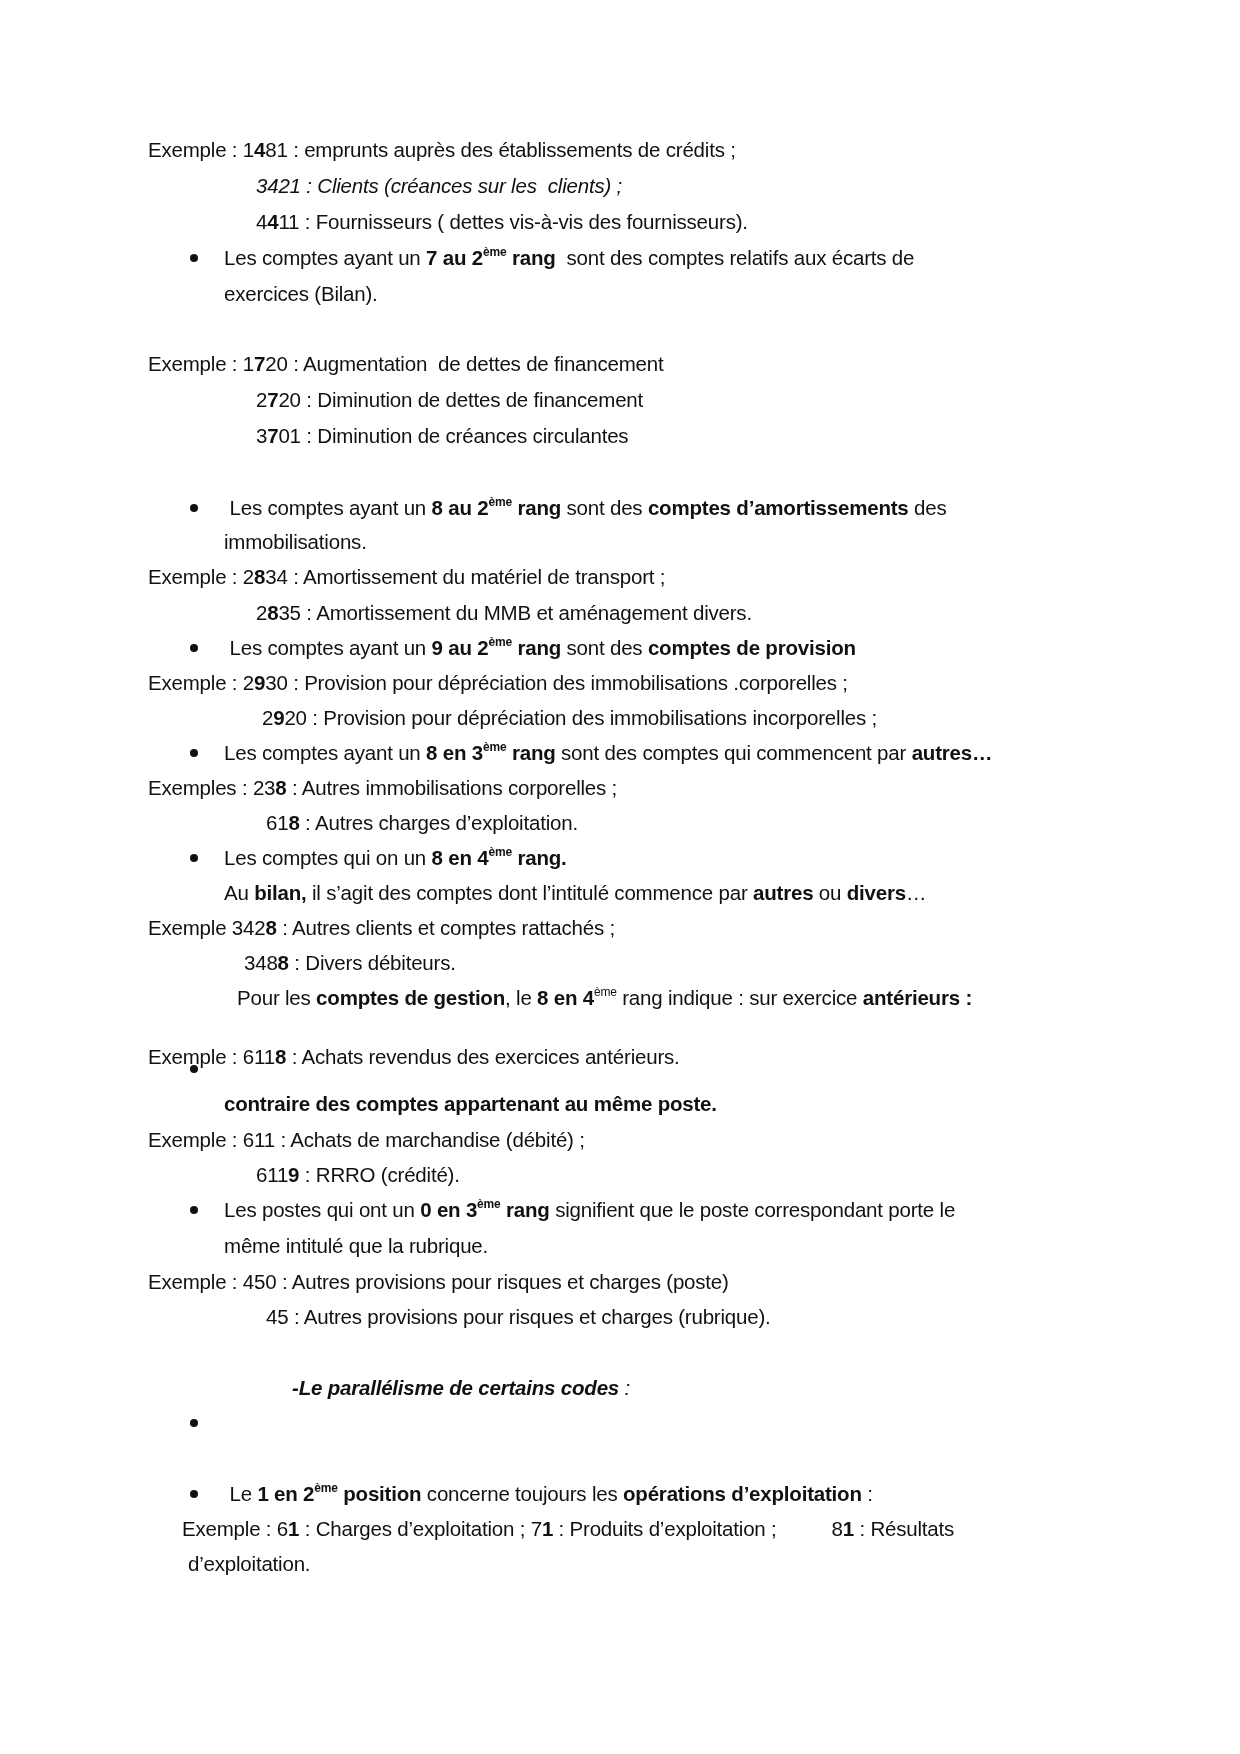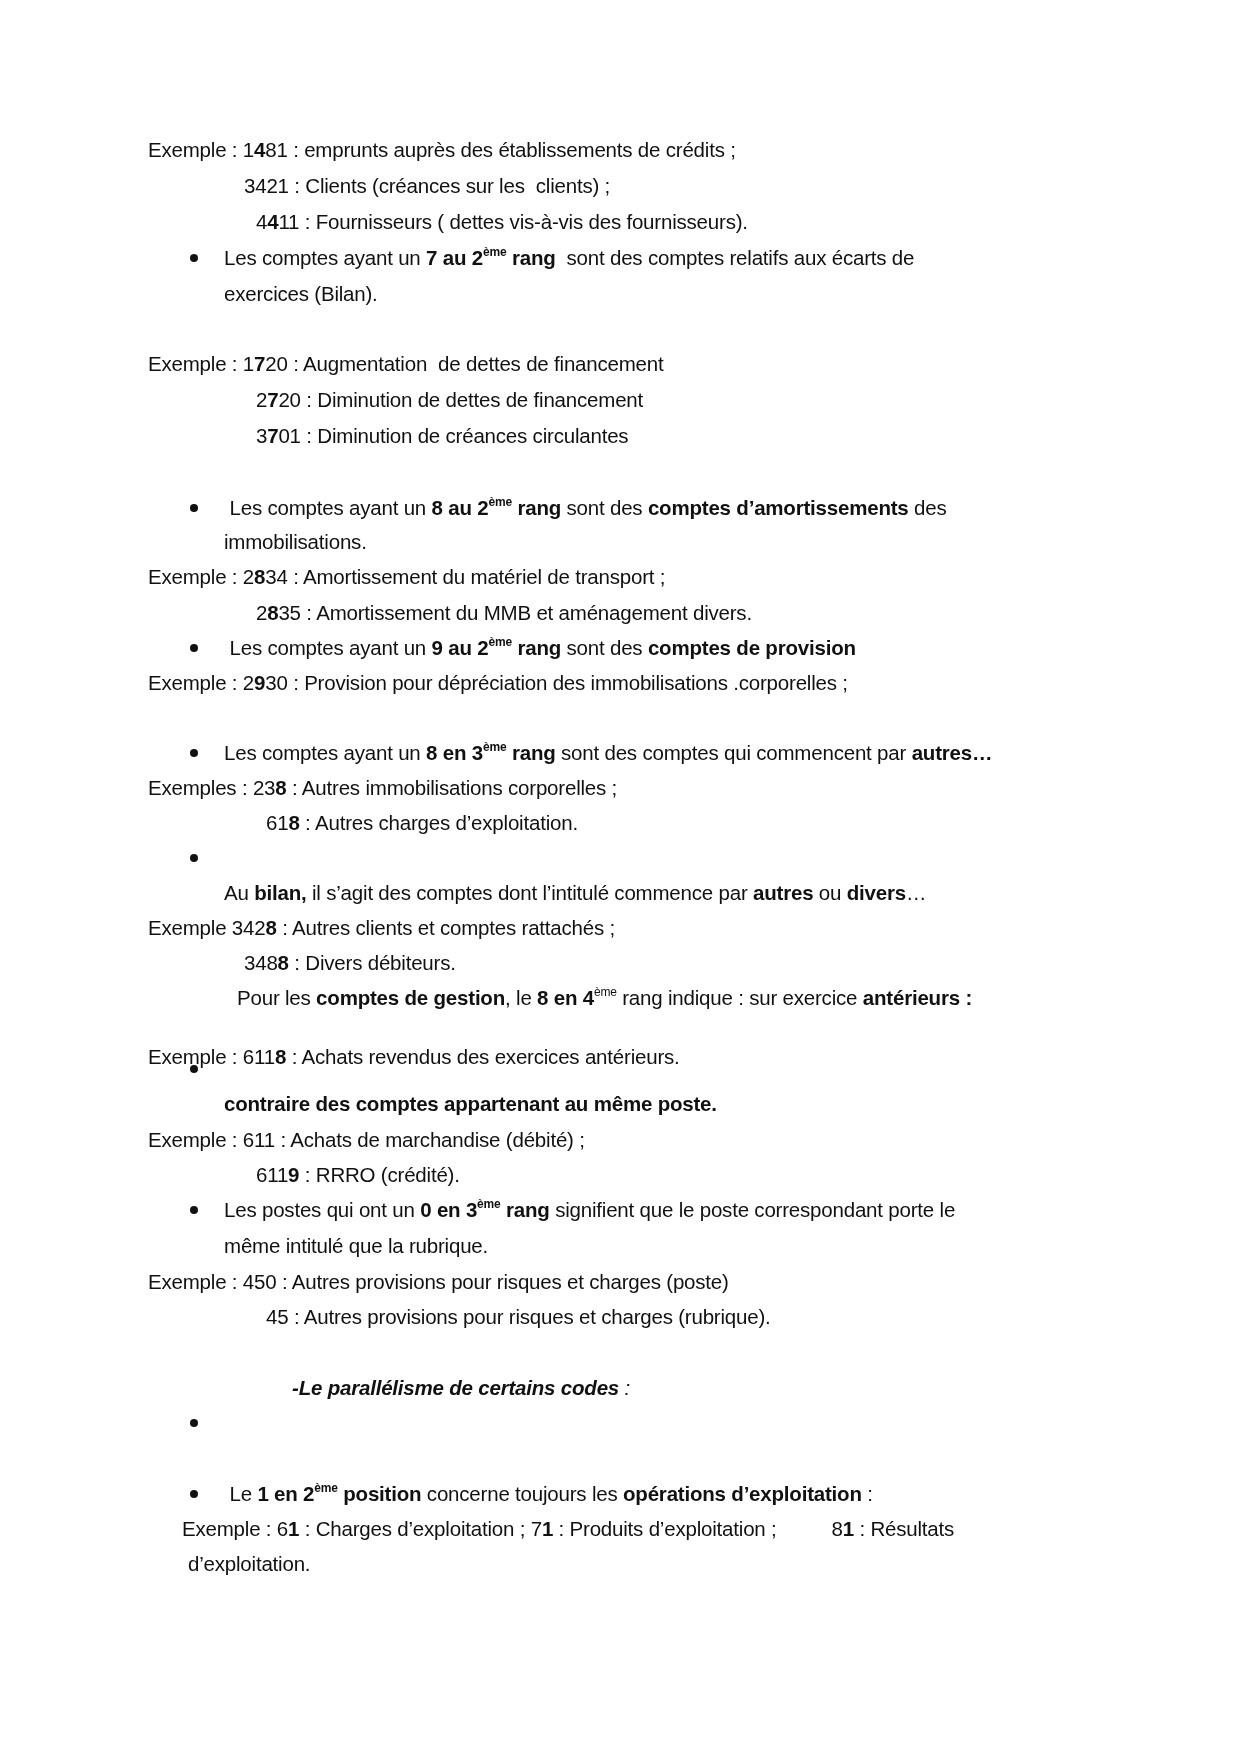--- a/index.html
+++ b/index.html
@@ -40,41 +40,43 @@
       height: 8px;
       border-radius: 50%;
       background: #111111;
     }
   </style>
 </head>
 <body>
 
 <div class="page" id="page">
     <div class="line" style="left: 148px; top: 137px;"><span>Exemple : 1</span><span style="font-weight: bold;">4</span><span>81 : emprunts auprès des établissements de crédits ;</span></div>
-    <div class="line" style="left: 244px; top: 173px;"><span>3421 : Clients (créances sur les  clients) ;</span></div>
+    <div class="line" style="left: 256px; top: 173px; font-style: italic;"><span>3421 : Clients (créances sur les  clients) ;</span></div>
     <div class="line" style="left: 256px; top: 209px;"><span>4</span><span style="font-weight: bold;">4</span><span>11 : Fournisseurs ( dettes vis-à-vis des fournisseurs).</span></div>
     <span class="bullet" style="left: 190px; top: 254px;"></span>
     <div class="line" style="left: 224px; top: 245px;"><span>Les comptes ayant un </span><span style="font-weight: bold;">7 au 2</span><sup style="font-weight: bold;">ème</sup><span style="font-weight: bold;"> rang</span><span>  sont des comptes relatifs aux écarts de</span></div>
     <div class="line" style="left: 224px; top: 281px;"><span>exercices (Bilan).</span></div>
     <div class="line" style="left: 148px; top: 351px;"><span>Exemple : 1</span><span style="font-weight: bold;">7</span><span>20 : Augmentation  de dettes de financement</span></div>
     <div class="line" style="left: 256px; top: 387px;"><span>2</span><span style="font-weight: bold;">7</span><span>20 : Diminution de dettes de financement</span></div>
     <div class="line" style="left: 256px; top: 423px;"><span>3</span><span style="font-weight: bold;">7</span><span>01 : Diminution de créances circulantes</span></div>
     <span class="bullet" style="left: 190px; top: 504px;"></span>
     <div class="line" style="left: 224px; top: 495px;"><span> Les comptes ayant un </span><span style="font-weight: bold;">8 au 2</span><sup style="font-weight: bold;">ème</sup><span style="font-weight: bold;"> rang</span><span> sont des </span><span style="font-weight: bold;">comptes d’amortissements</span><span> des</span></div>
     <div class="line" style="left: 224px; top: 529px;"><span>immobilisations.</span></div>
     <div class="line" style="left: 148px; top: 564px;"><span>Exemple : 2</span><span style="font-weight: bold;">8</span><span>34 : Amortissement du matériel de transport ;</span></div>
     <div class="line" style="left: 256px; top: 600px;"><span>2</span><span style="font-weight: bold;">8</span><span>35 : Amortissement du MMB et aménagement divers.</span></div>
     <span class="bullet" style="left: 190px; top: 644px;"></span>
     <div class="line" style="left: 224px; top: 635px;"><span> Les comptes ayant un </span><span style="font-weight: bold;">9 au 2</span><sup style="font-weight: bold;">ème</sup><span style="font-weight: bold;"> rang</span><span> sont des </span><span style="font-weight: bold;">comptes de provision</span></div>
     <div class="line" style="left: 148px; top: 670px;"><span>Exemple : 2</span><span style="font-weight: bold;">9</span><span>30 : Provision pour dépréciation des immobilisations .corporelles ;</span></div>
+    <div class="line" style="left: 262px; top: 705px;"><span>2</span><span style="font-weight: bold;">9</span><span>20 : Provision pour dépréciation des immobilisations incorporelles ;</span></div>
     <span class="bullet" style="left: 190px; top: 749px;"></span>
     <div class="line" style="left: 224px; top: 740px;"><span>Les comptes ayant un </span><span style="font-weight: bold;">8 en 3</span><sup style="font-weight: bold;">ème</sup><span style="font-weight: bold;"> rang</span><span> sont des comptes qui commencent par </span><span style="font-weight: bold;">autres…</span></div>
     <div class="line" style="left: 148px; top: 775px;"><span>Exemples : 23</span><span style="font-weight: bold;">8</span><span> : Autres immobilisations corporelles ;</span></div>
     <div class="line" style="left: 266px; top: 810px;"><span>61</span><span style="font-weight: bold;">8</span><span> : Autres charges d’exploitation.</span></div>
     <span class="bullet" style="left: 190px; top: 854px;"></span>
+    <div class="line" style="left: 224px; top: 845px;"><span>Les comptes qui on un </span><span style="font-weight: bold;">8 en 4</span><sup style="font-weight: bold;">ème</sup><span style="font-weight: bold;"> rang.</span></div>
     <div class="line" style="left: 224px; top: 880px;"><span>Au </span><span style="font-weight: bold;">bilan,</span><span> il s’agit des comptes dont l’intitulé commence par </span><span style="font-weight: bold;">autres</span><span> ou </span><span style="font-weight: bold;">divers</span><span>…</span></div>
     <div class="line" style="left: 148px; top: 915px;"><span>Exemple 342</span><span style="font-weight: bold;">8</span><span> : Autres clients et comptes rattachés ;</span></div>
     <div class="line" style="left: 244px; top: 950px;"><span>348</span><span style="font-weight: bold;">8</span><span> : Divers débiteurs.</span></div>
     <div class="line" style="left: 237px; top: 985px;"><span>Pour les </span><span style="font-weight: bold;">comptes de gestion</span><span>, le </span><span style="font-weight: bold;">8 en 4</span><sup>ème</sup><span> rang indique : sur exercice </span><span style="font-weight: bold;">antérieurs :</span></div>
     <div class="line" style="left: 148px; top: 1044px;"><span>Exemple : 611</span><span style="font-weight: bold;">8</span><span> : Achats revendus des exercices antérieurs.</span></div>
     <span class="bullet" style="left: 190px; top: 1065px;"></span>
     <div class="line" style="left: 224px; top: 1091px;"><span style="font-weight: bold;">contraire des comptes appartenant au même poste.</span></div>
     <div class="line" style="left: 148px; top: 1127px;"><span>Exemple : 611 : Achats de marchandise (débité) ;</span></div>
     <div class="line" style="left: 256px; top: 1162px;"><span>611</span><span style="font-weight: bold;">9</span><span> : RRRO (crédité).</span></div>
     <span class="bullet" style="left: 190px; top: 1206px;"></span>

